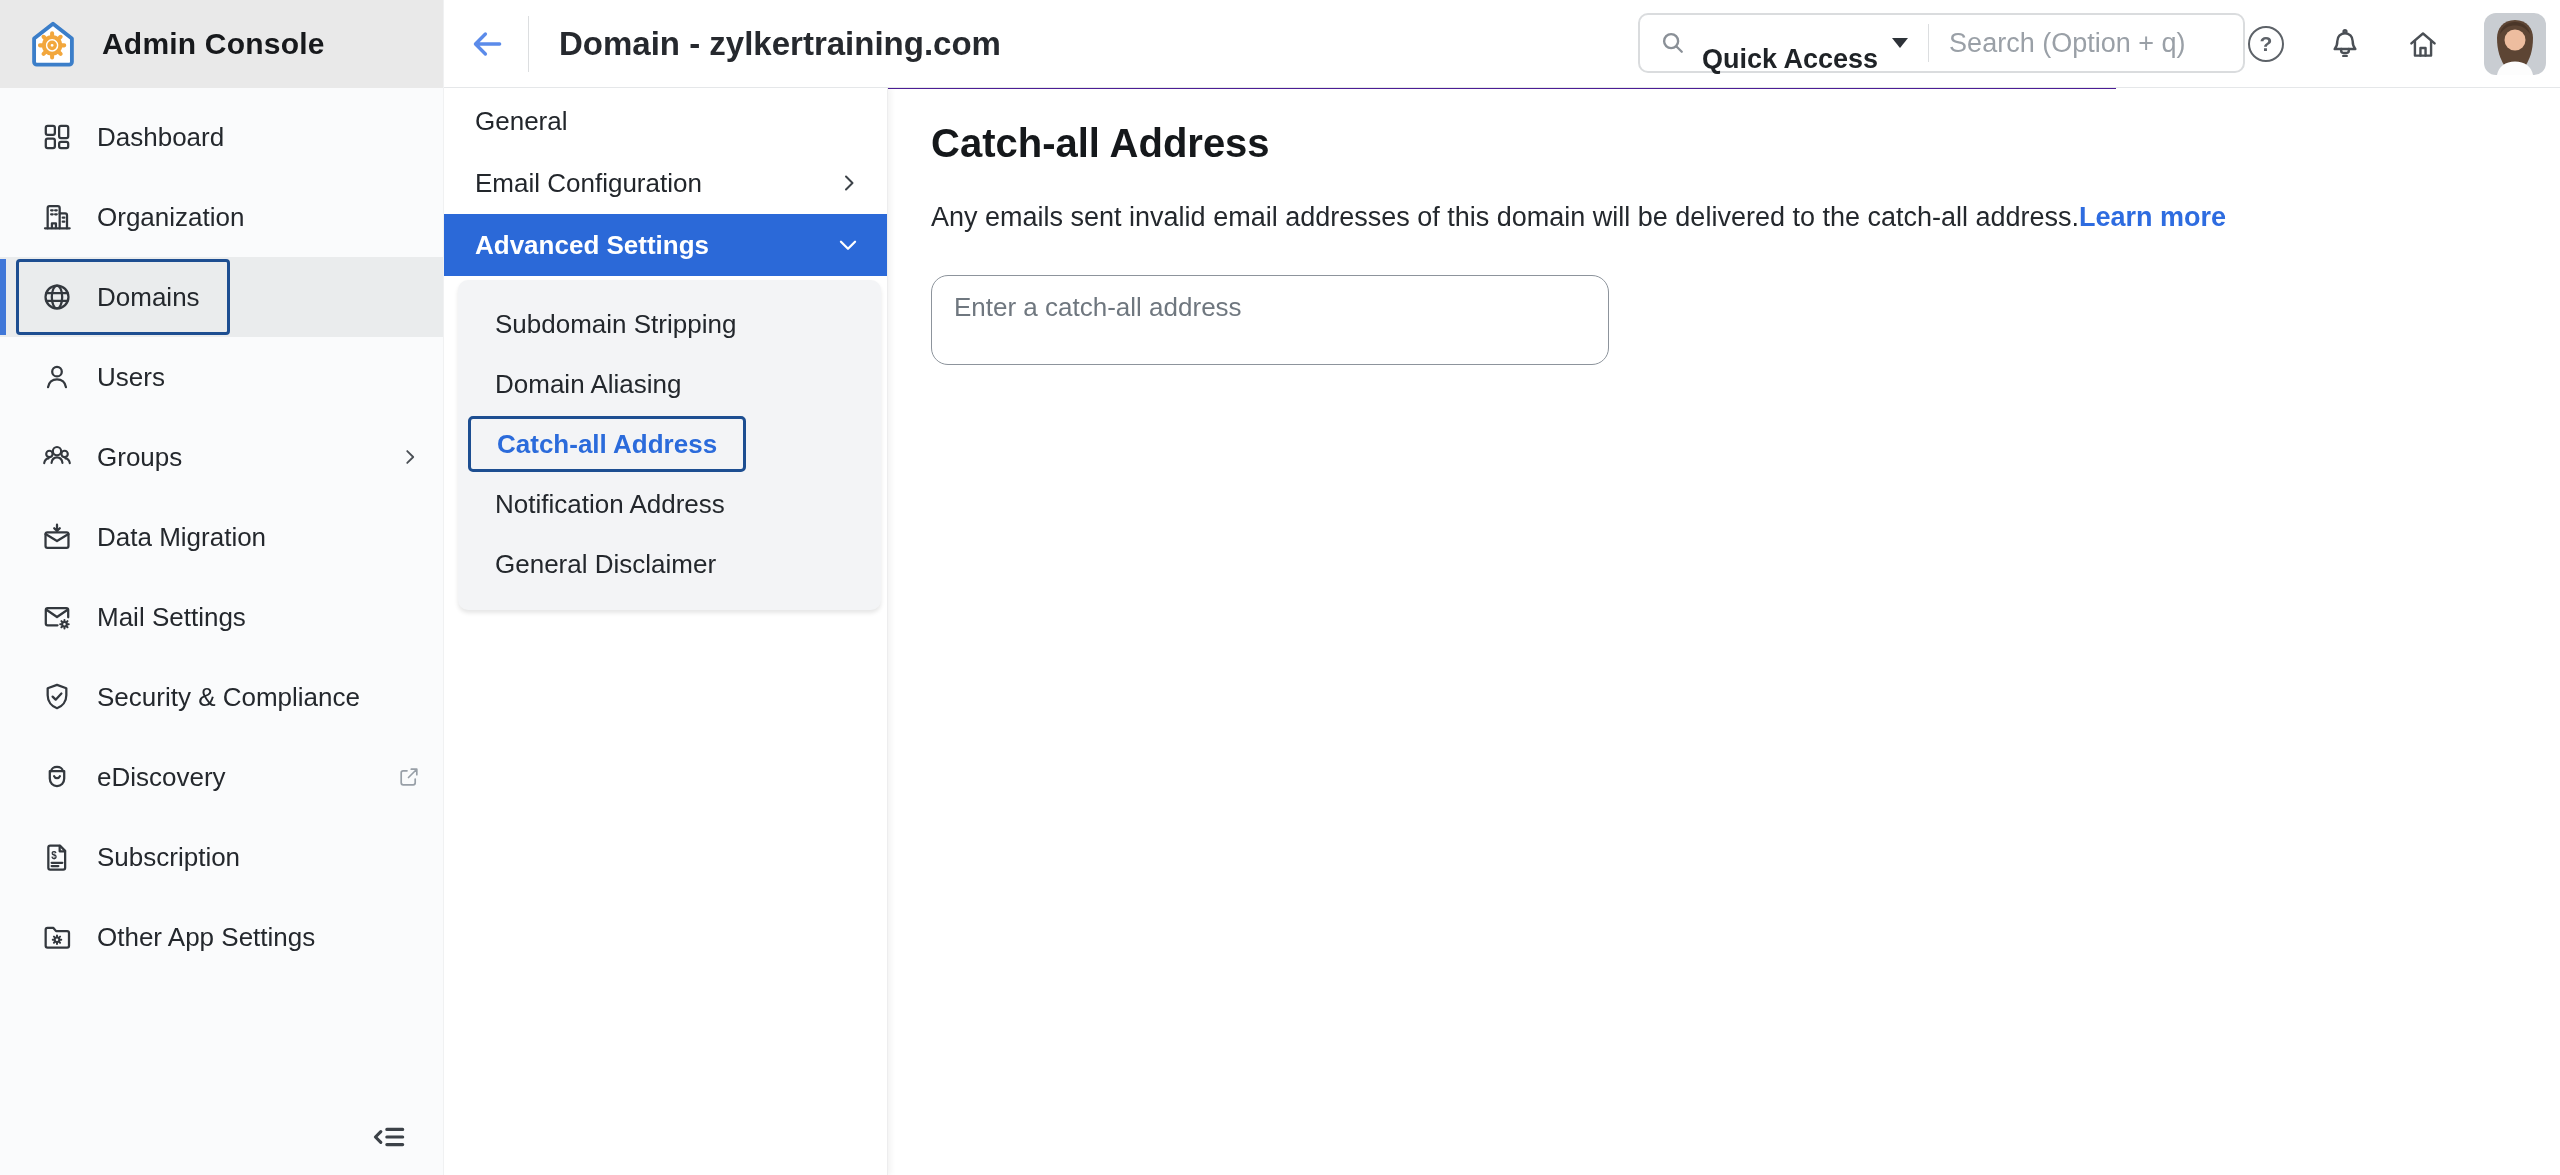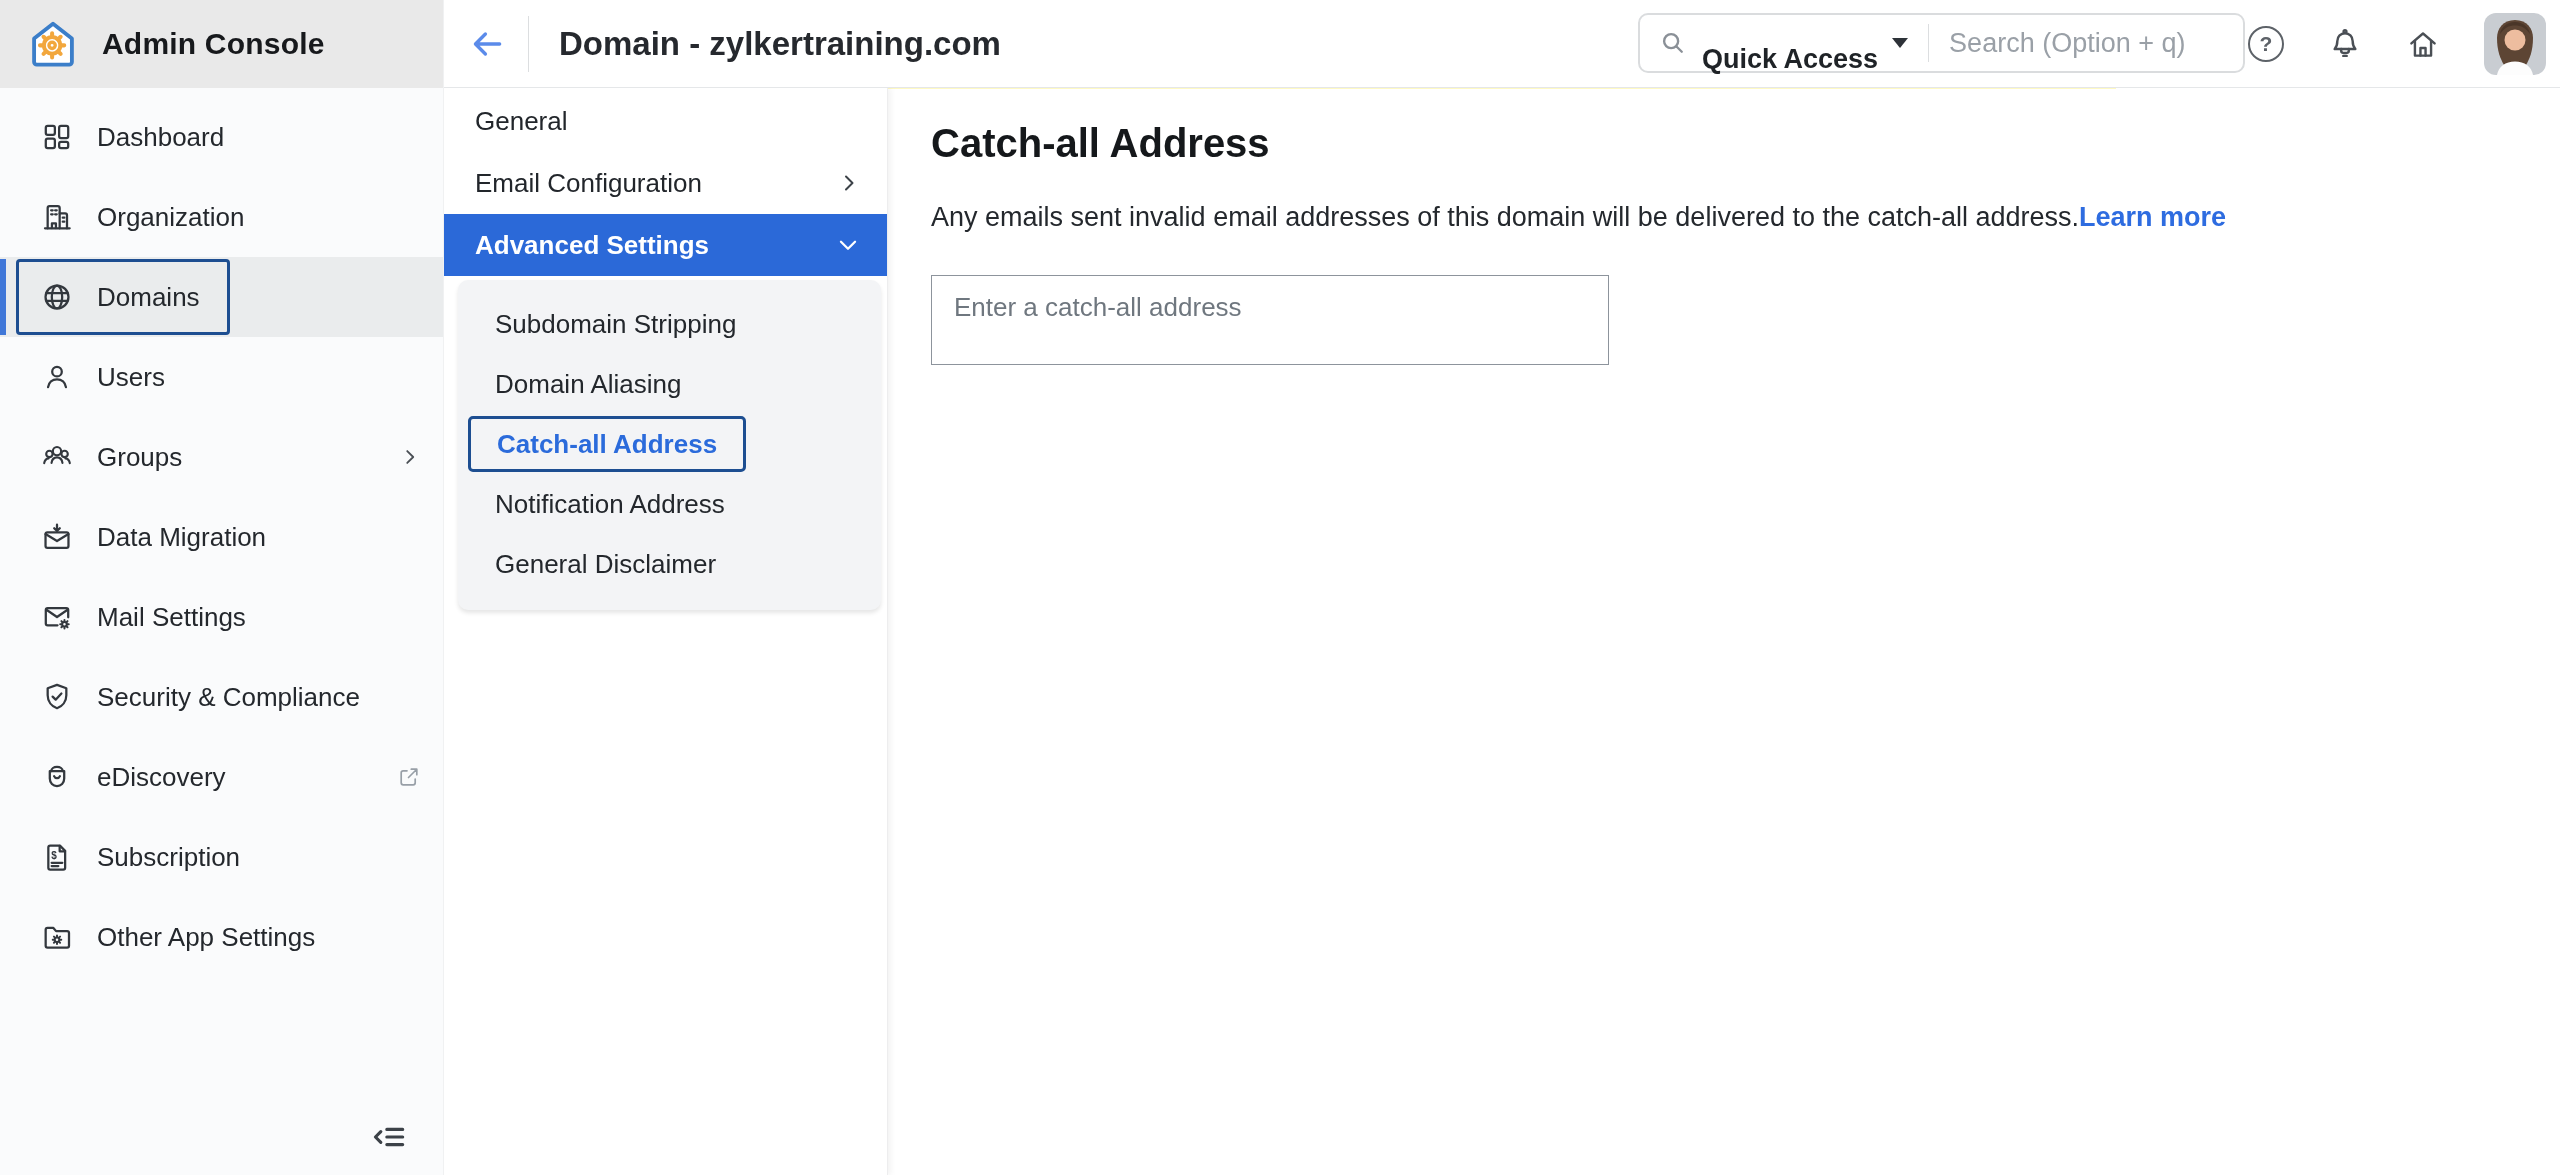--- a/index.html
+++ b/index.html
@@ -1,18 +1,18 @@
 <!DOCTYPE html>
 <html><head>
 <meta charset="utf-8">
 <style>
   * { margin:0; padding:0; box-sizing:border-box; }
   html,body { width:2560px; height:1175px; overflow:hidden; background:#fff;
     font-family:"Liberation Sans","DejaVu Sans",sans-serif; }
-  .app { position:relative; width:2116px; height:1175px; background:#fef9c3; }
+  .app { position:relative; width:2116px; height:1175px; background:#4c1d95; }
 
   
   .sidebar { position:absolute; left:0; top:0; width:444px; height:1175px;
     background:#fafbfc; border-right:1px solid #f0f1f2; z-index:3; }
   .logo-area { height:88px; background:#e9e9e9; display:flex; align-items:center; padding-left:26px; gap:22px; }
   .app-title { font-size:30px; font-weight:600; color:#17191c; letter-spacing:.2px; }
   .nav { padding-top:9px; }
   .nav-row { position:relative; height:80px; display:flex; align-items:center; cursor:pointer; }
   .nav-rowbox { display:flex; align-items:center; gap:24px; height:76px; margin-left:16px;
     padding:0 24px 0 22px; border:3px solid transparent; border-radius:4px; min-width:214px; }
@@ -60,21 +60,21 @@
   .sub-item-selected-slot { height:60px; display:flex; align-items:center; padding-left:10px; }
   .sub-item-selected { display:inline-flex; align-items:center; height:56px; border:3px solid #1d4e91;
     border-radius:5px; padding:0 26px; font-size:26px; font-weight:700; color:#2b6bdb; cursor:pointer; }
 
   
   .main { position:absolute; left:888px; top:89px; width:1672px; height:1086px; background:#fff; padding:32px 0 0 43px; }
   .main-title { font-size:40px; font-weight:700; color:#15181b; }
   .main-desc { margin-top:36px; font-size:27px; color:#24282d; }
   .learn-more { color:#2e6ce0; text-decoration:none; cursor:pointer;font-weight:bold; }
   .catchall-input { display:block; margin-top:42px; width:678px; height:90px; border:1px solid #8d949c;
-    border-radius:0; padding:16px 22px; font-size:26px; color:#33383e; resize:none; outline:none;
+    border-radius:17px; padding:16px 22px; font-size:26px; color:#33383e; resize:none; outline:none;
     font-family:"Liberation Sans","DejaVu Sans",sans-serif; background:#fff; }
   .catchall-input::placeholder { color:#6f777f; }
 
   svg { display:block; }
 </style>
 </head>
 <body>
 
 <div class="app">
 

